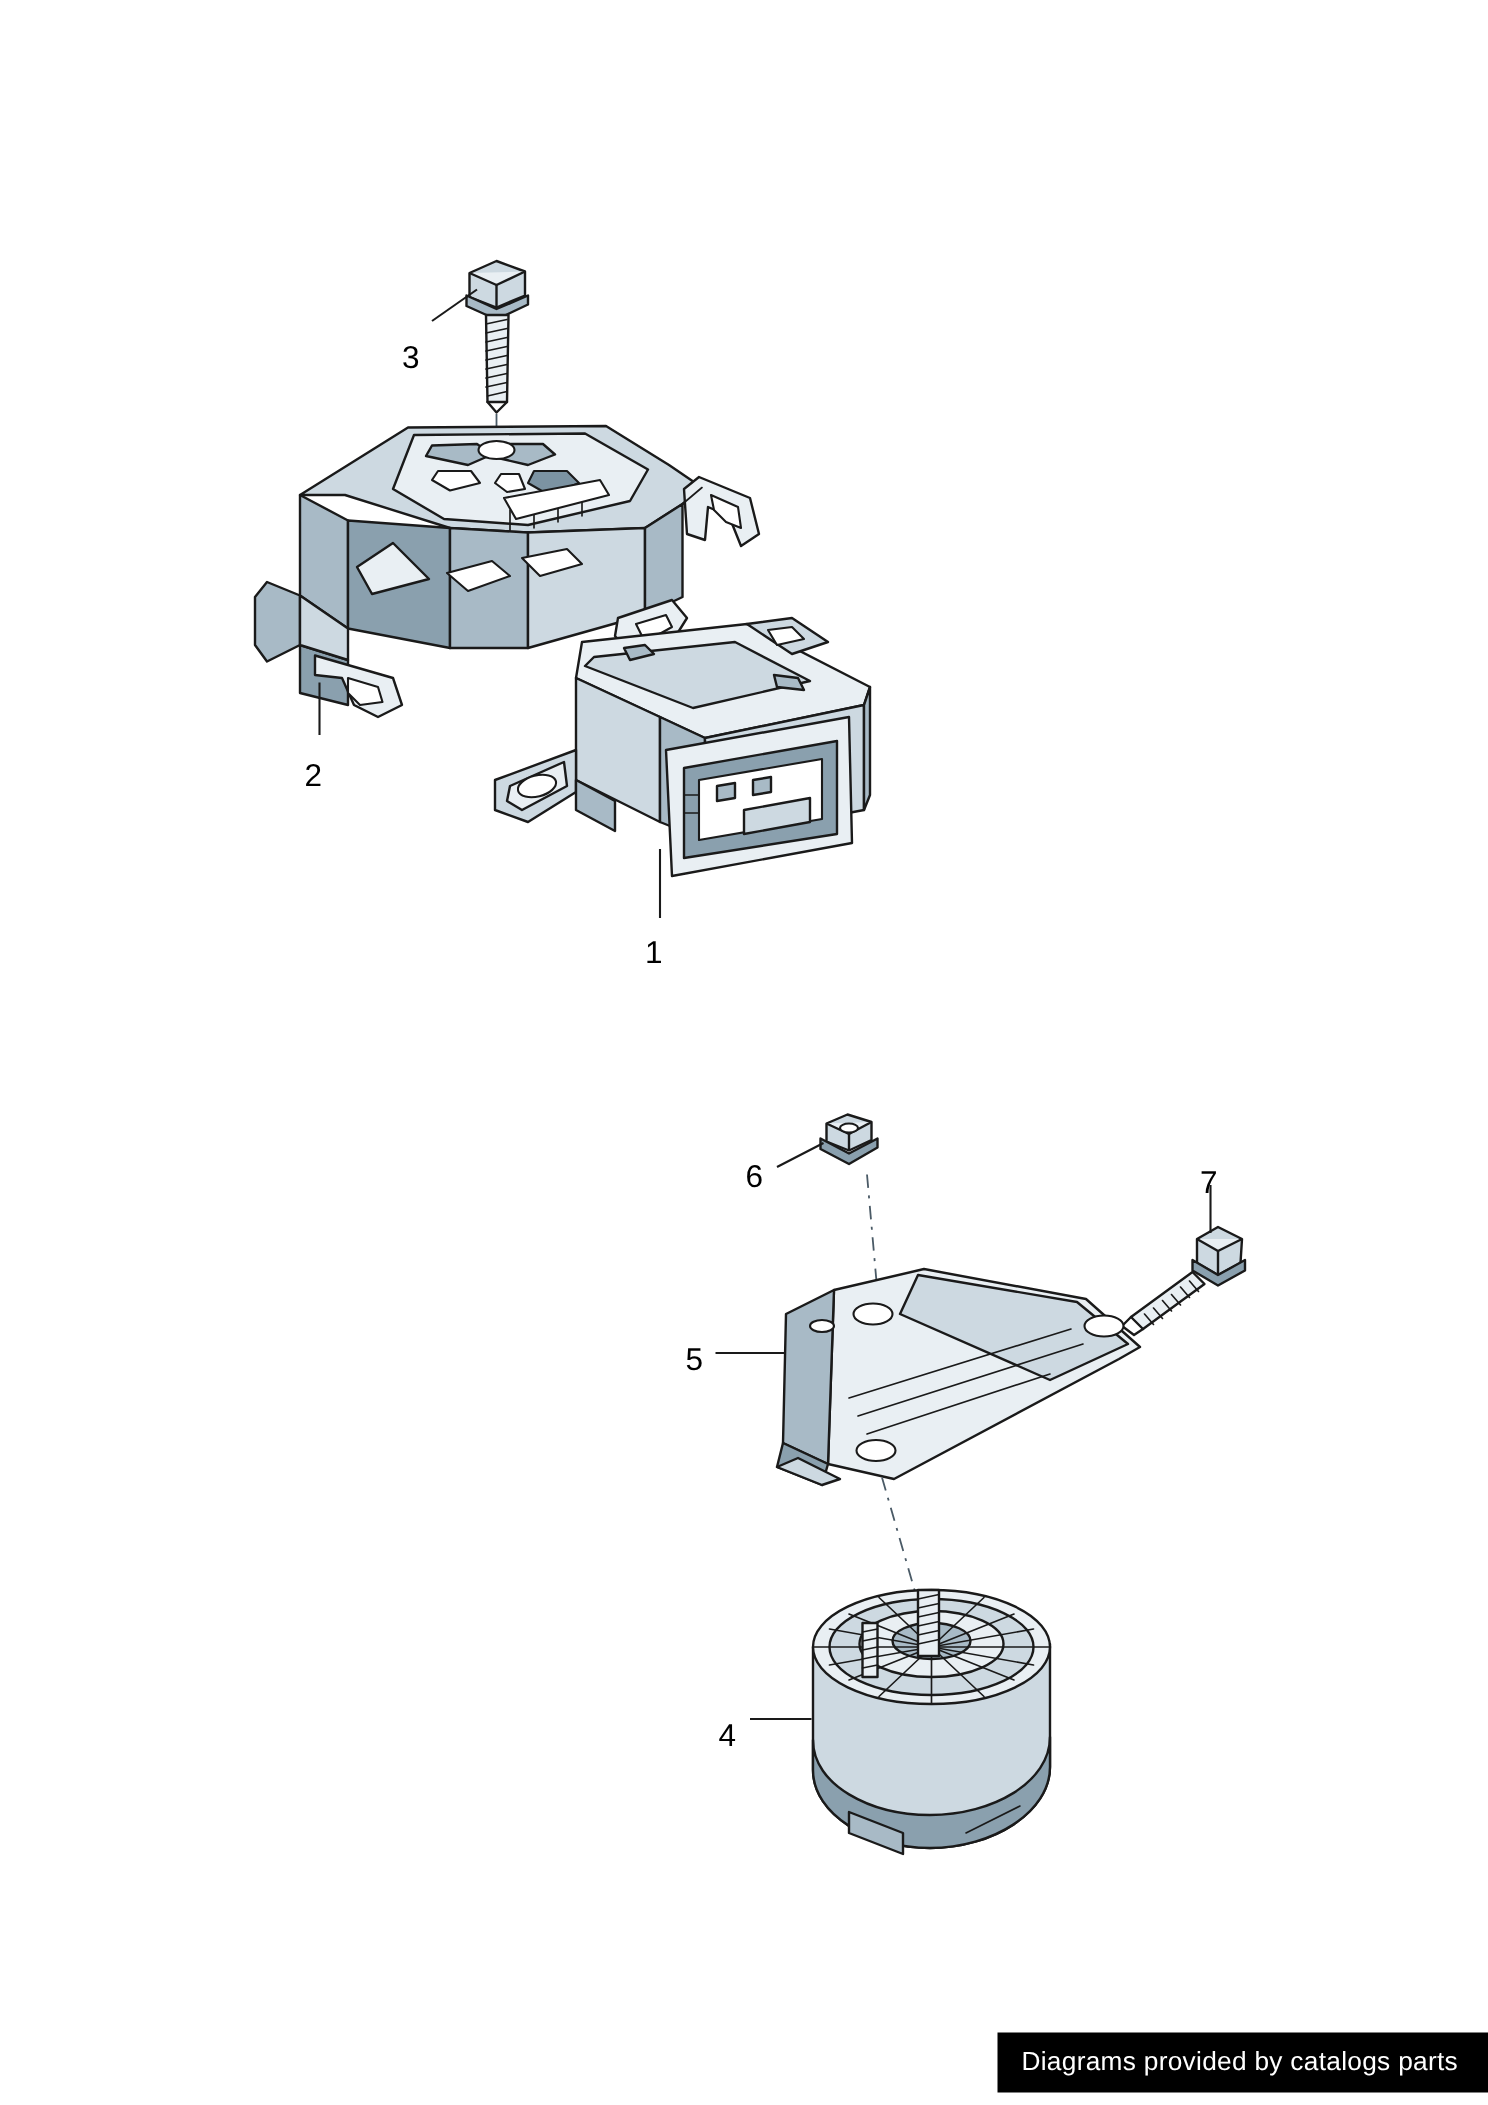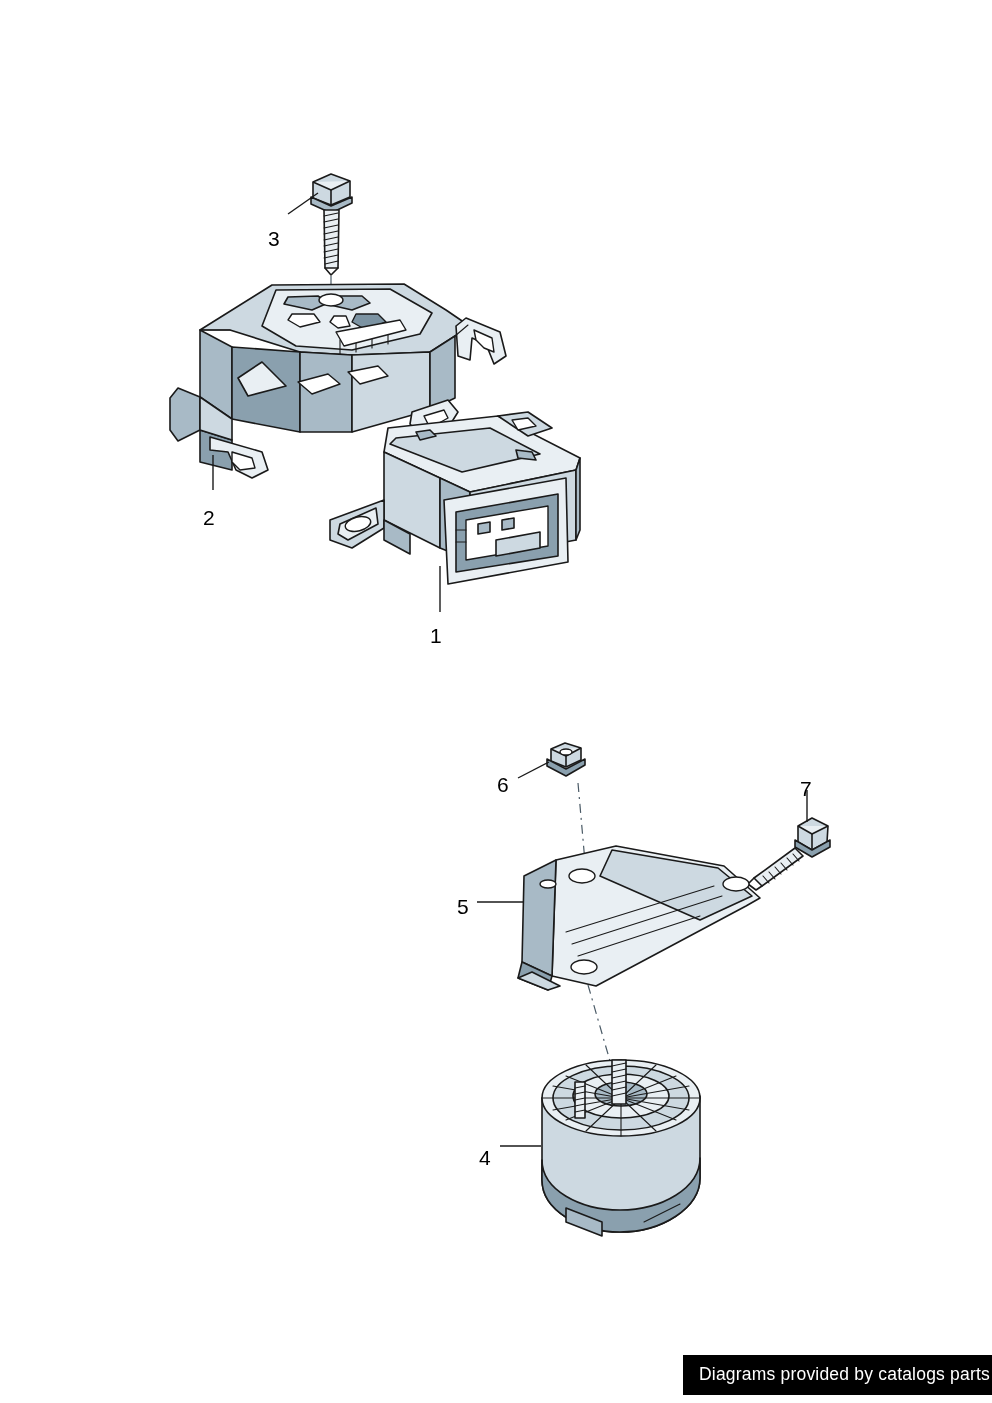--- a/index.html
+++ b/index.html
@@ -24,21 +24,21 @@
     user-select: none;
   }
   .watermark {
     position: absolute;
     right: 0;
     bottom: 8px;
     background: #000000;
     color: #ffffff;
     font-size: 17.5px;
     font-family: "Liberation Sans", sans-serif;
-    padding: 9px 2px 10px 16px;
+    padding: 9px 20px 10px 16px;
     letter-spacing: 0.2px;
     white-space: nowrap;
   }
   svg { display:block; }
 </style>
 </head>
 <body>
 
 <div id="diagram-root">
 

